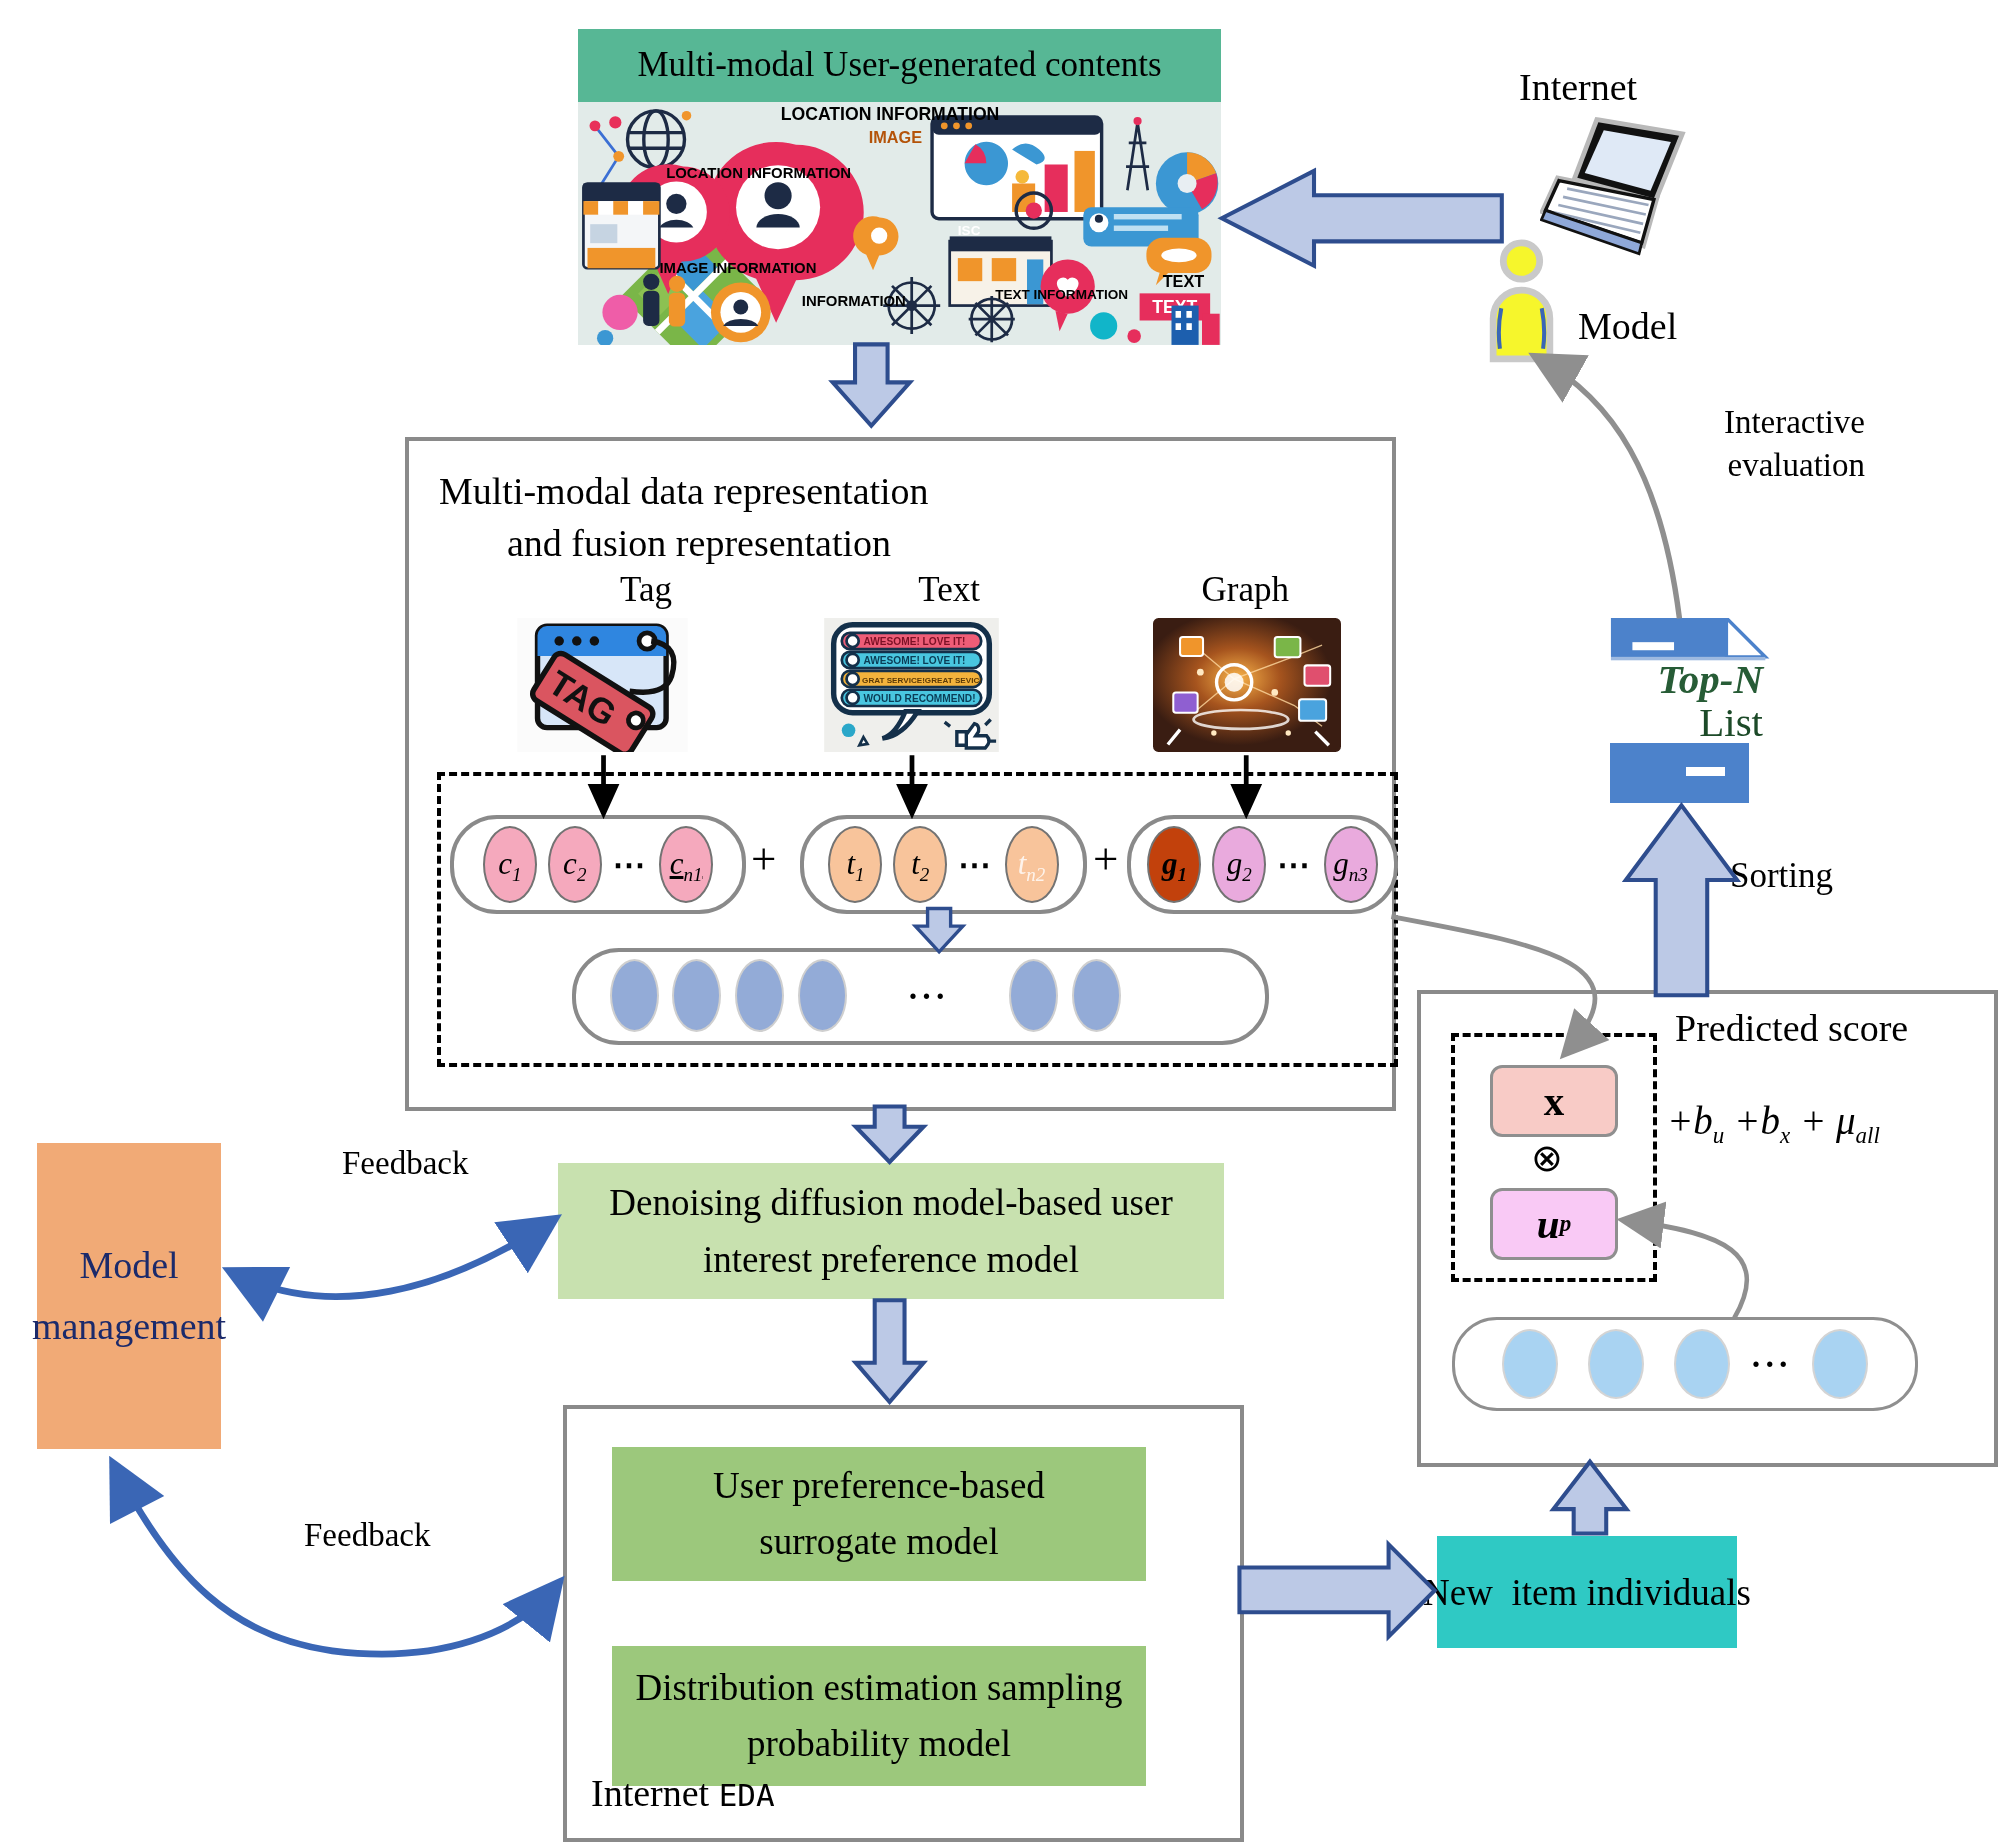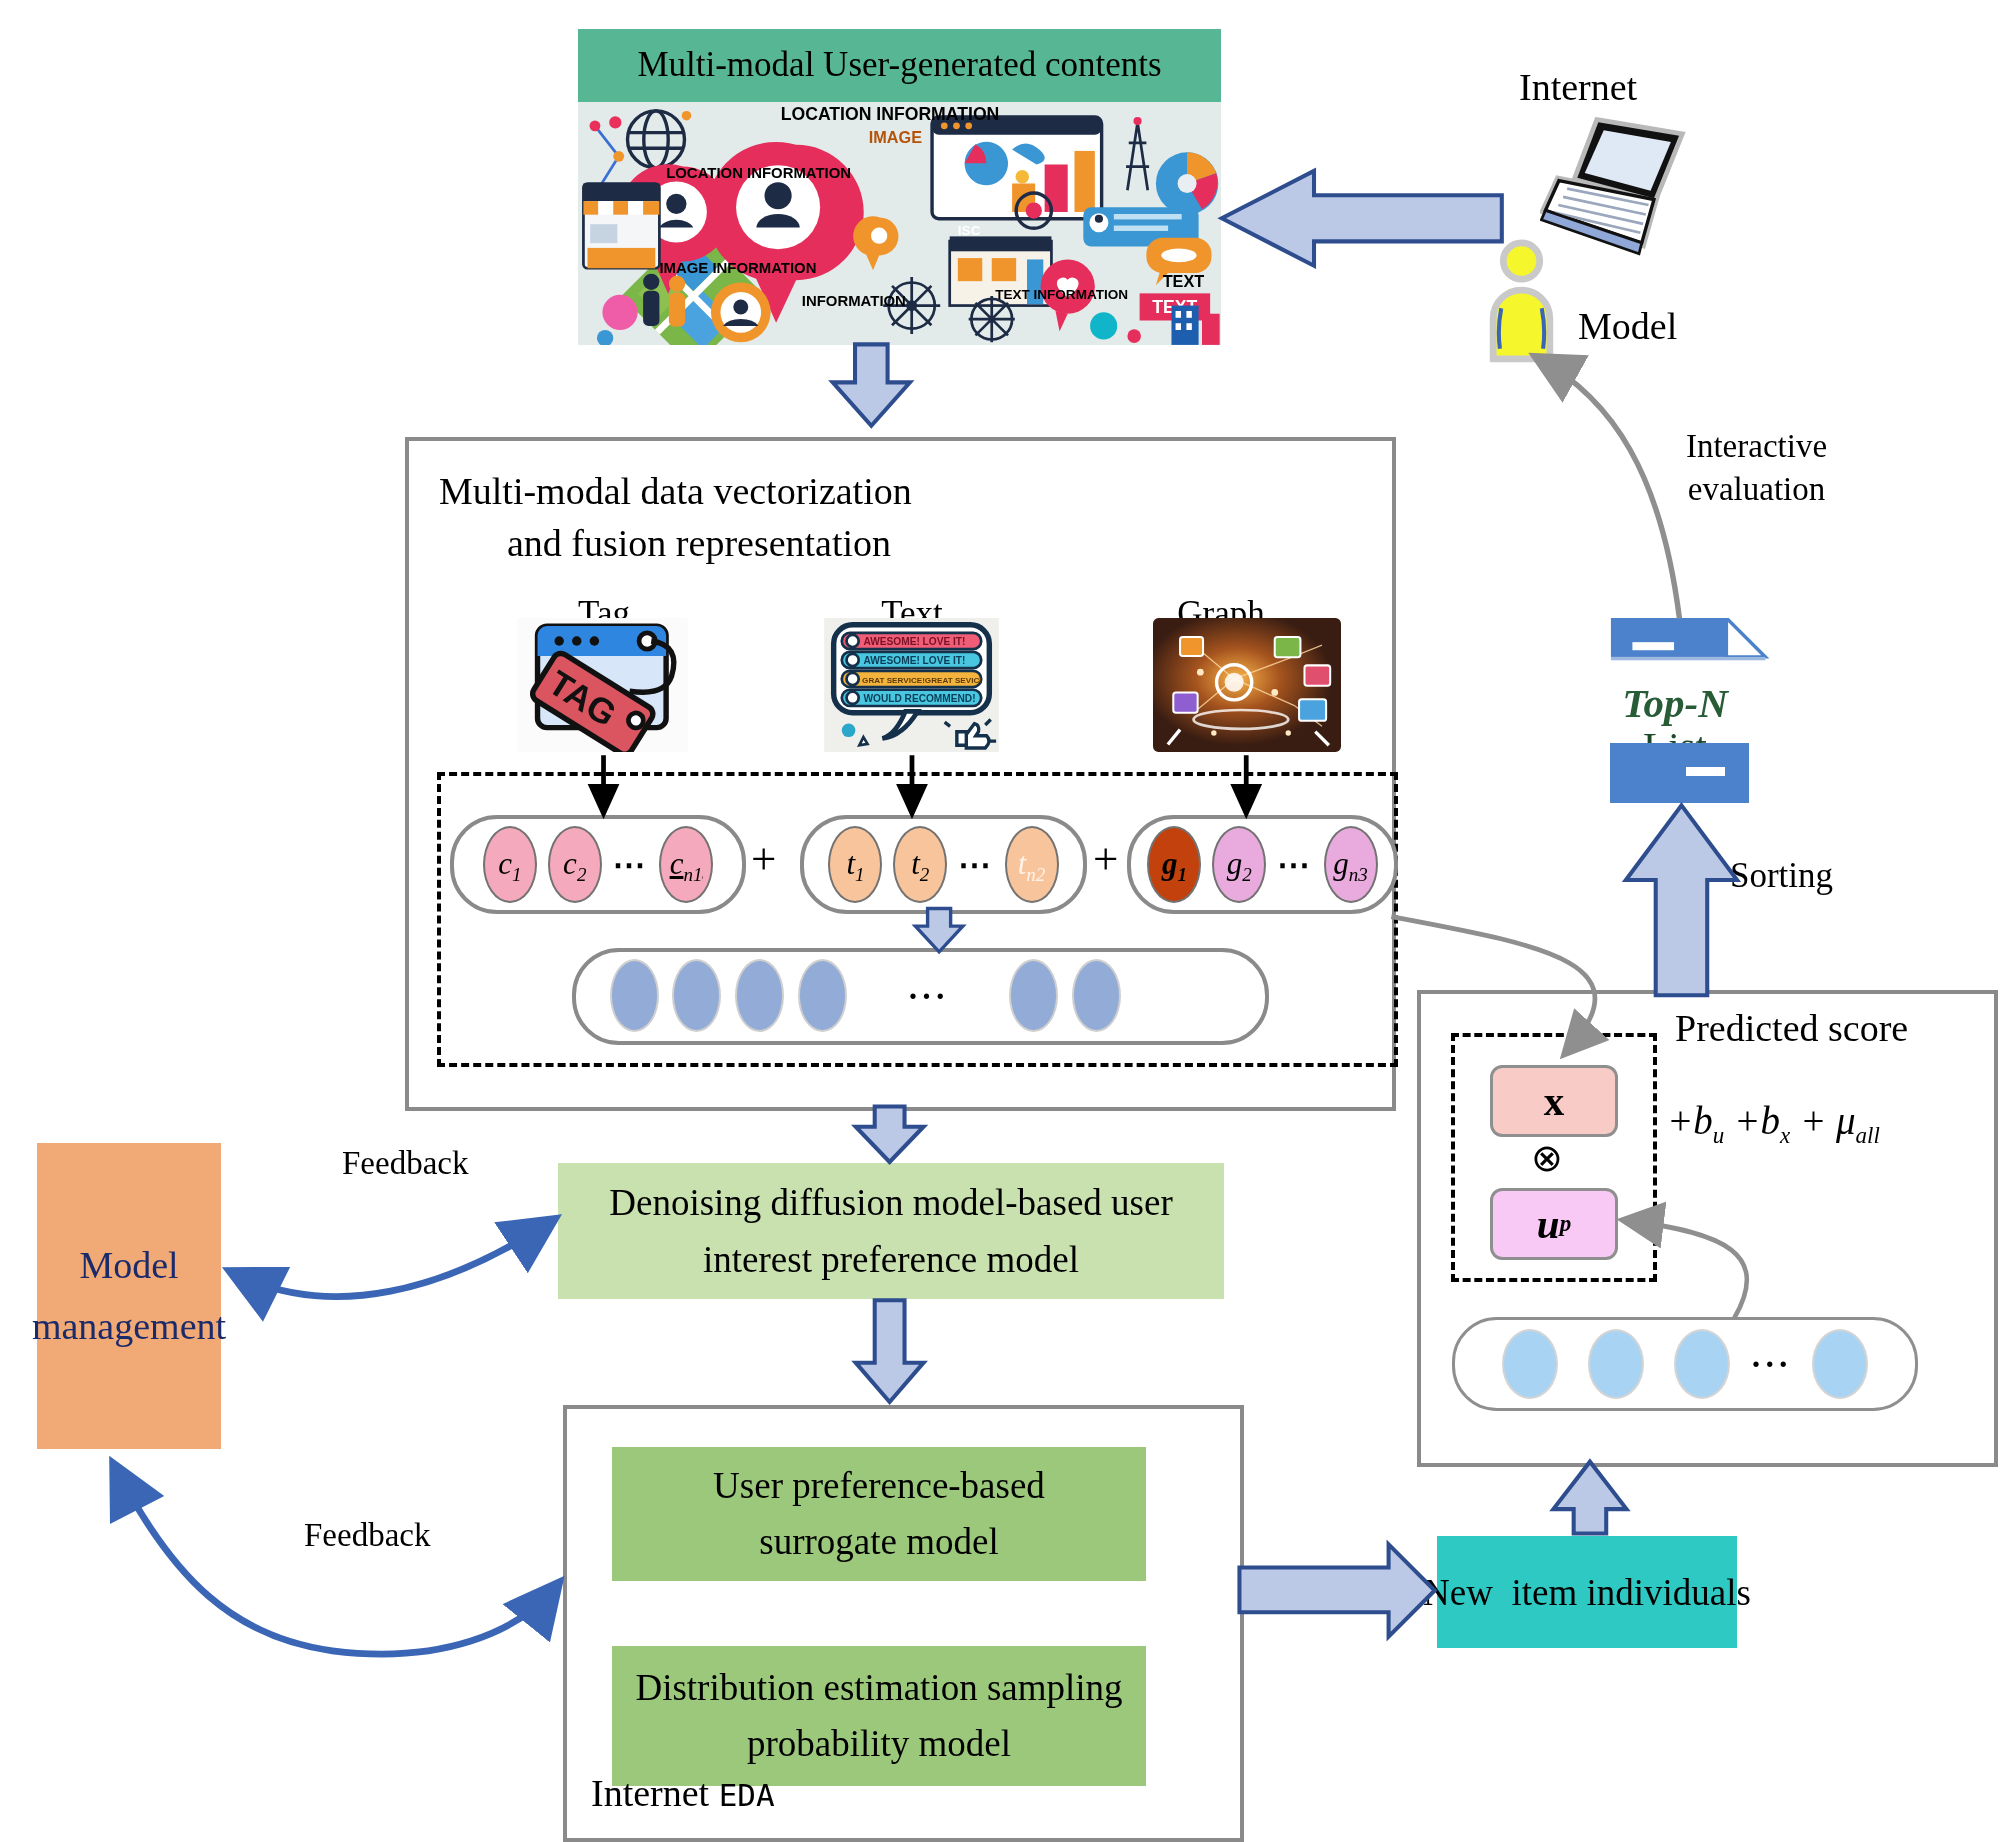--- a/index.html
+++ b/index.html
@@ -1,19 +1,19 @@
 <!DOCTYPE html>
 <html style="font-size:11px"><head>
 <meta charset="utf-8">
 <style>
   html,body{margin:0;padding:0;background:#fff;}
   #canvas{position:relative;width:2005px;height:1842px;background:#ffffff;overflow:hidden;
           font-family:"Liberation Serif",serif;color:#000;}
   .abs{position:absolute;}
-  .ctr{text-align:center;margin-top:24px;}
+  .ctr{text-align:right;}
   .mono{font-family:"DejaVu Sans Mono",monospace;}
 
   
   .header-box{left:578px;top:28.5px;width:643px;height:73px;background:#57b795;
               display:flex;align-items:center;justify-content:center;font-size:35px;}
   .collage{left:578px;top:102px;width:643px;height:243px;background:#e2ebe9;overflow:hidden;}
   .vect-box{left:405px;top:437px;width:983px;height:666px;border:4.1px solid #8a8a8a;background:#fff;}
   .dashed-box{left:437px;top:772px;width:953px;height:287px;border:4.1px dashed #000;}
   .den-box{left:558px;top:1163px;width:666px;height:136px;background:#c8e1af;
            display:flex;flex-direction:column;align-items:center;justify-content:center;font-size:37px;line-height:57px;}
@@ -265,21 +265,21 @@
     </svg>
   </div>
   <div class="abs lbl" style="left:1578px;top:304px;font-size:38px;">Model</div>
 
   <div class="abs ctr" style="left:1648px;top:401px;width:217px;font-size:33px;line-height:43px;">
     <div>Interactive</div>
     <div>evaluation</div>
   </div>
 
   <div class="abs vect-box"></div>
-  <div class="abs" style="left:439px;top:469px;font-size:38px;">Multi-modal data vectorization</div>
+  <div class="abs" style="left:439px;top:469px;font-size:38px;">Multi-modal data representation</div>
   <div class="abs" style="left:507px;top:521px;font-size:38px;">and fusion representation</div>
 
   <div class="abs lbl ctr" style="left:536px;top:570px;width:136px;">Tag</div>
   <div class="abs lbl ctr" style="left:844px;top:570px;width:136px;">Text</div>
   <div class="abs lbl ctr" style="left:1153px;top:570px;width:136px;">Graph</div>
 
   <div class="abs" style="left:517px;top:618px;">
     <svg width="171" height="134" viewBox="0 0 252 198">
       <rect x="0" y="0" width="252" height="198" fill="#fbfbfb"></rect>
       <rect x="30" y="12" width="190" height="150" rx="14" fill="#d7e6f8" stroke="#111" stroke-width="8"></rect>

